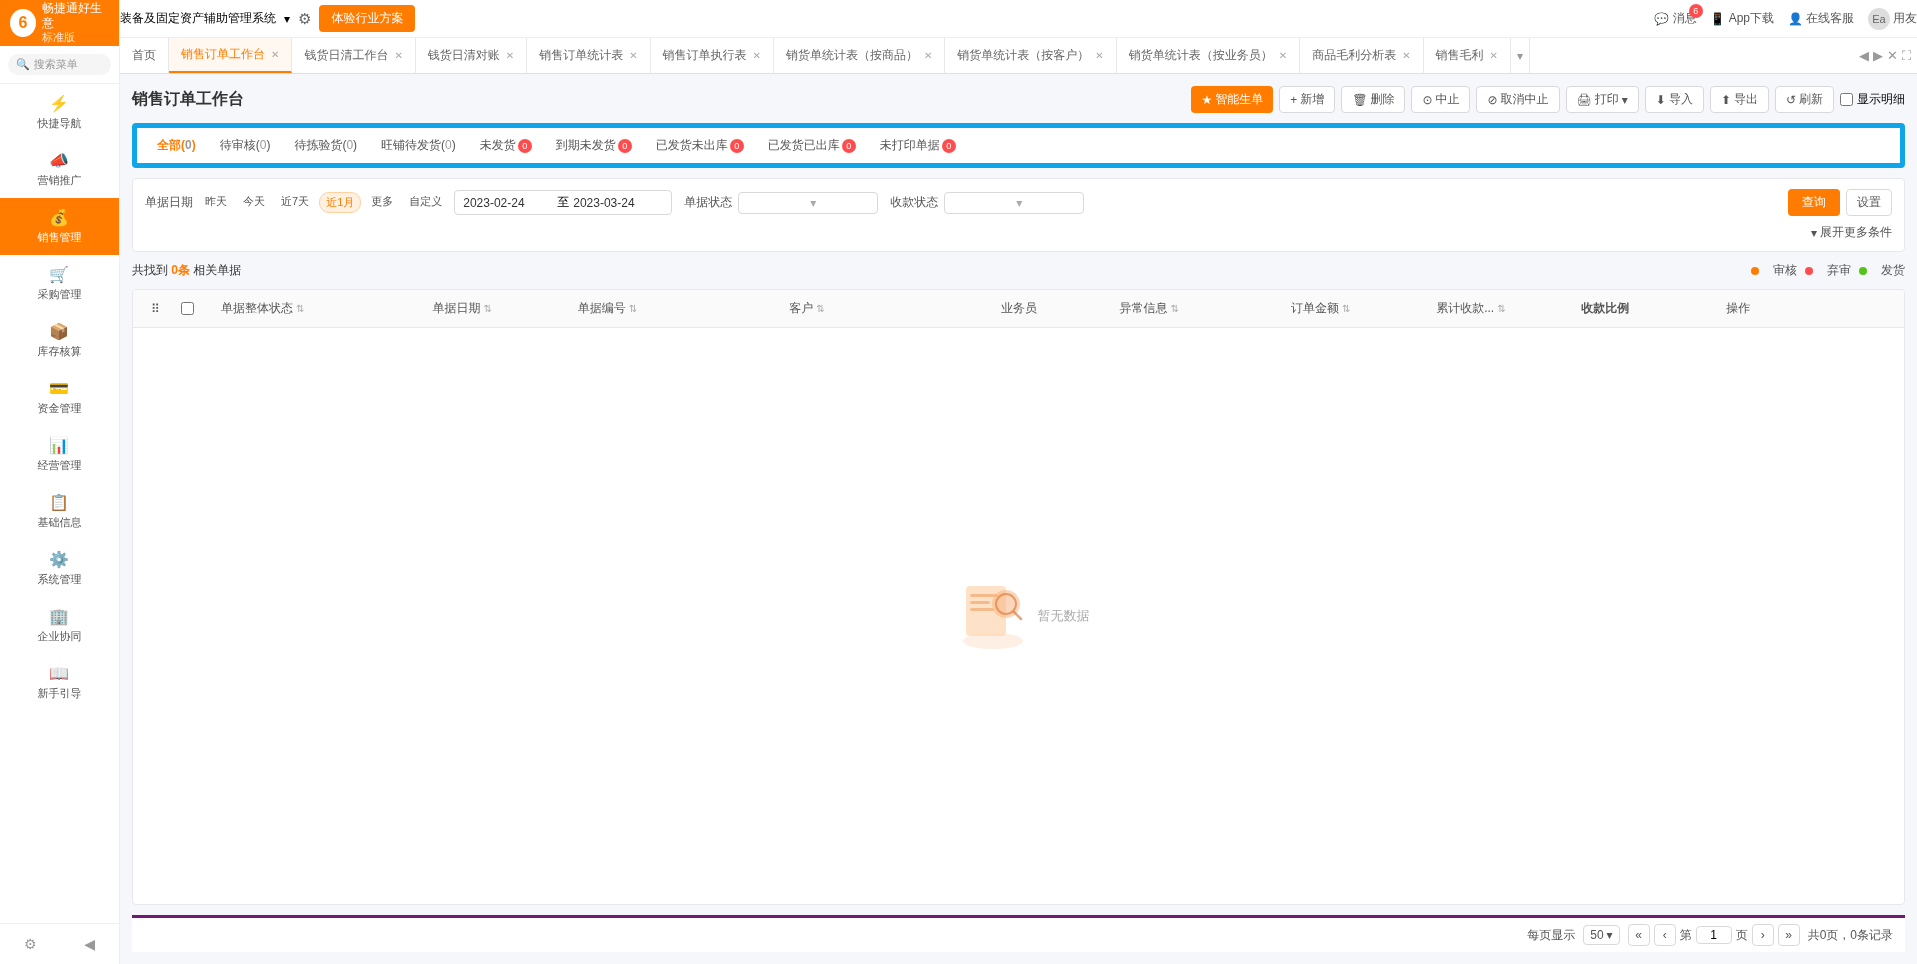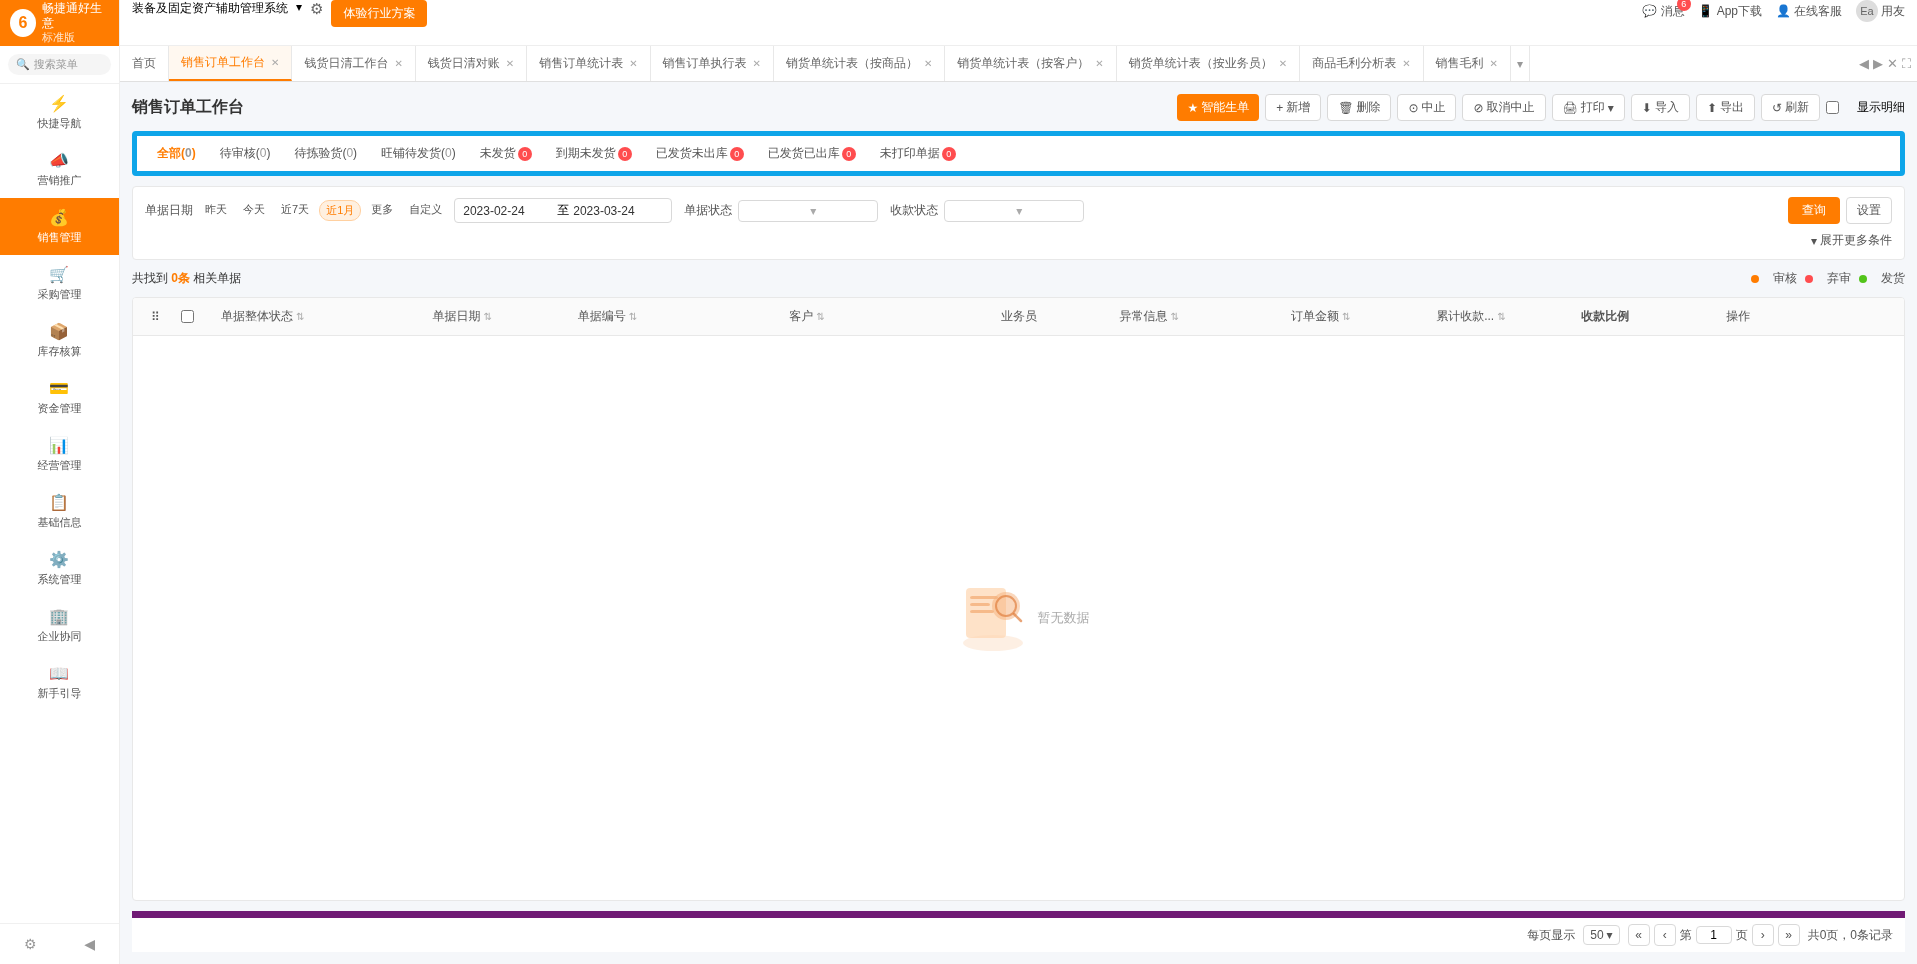--- a/index.html
+++ b/index.html
@@ -63,26 +63,26 @@
     
     #main {
       flex: 1;
       display: flex;
       flex-direction: column;
       overflow: hidden;
     }
 
     
     #topbar {
-      height: 46px;
+      height: 38px;
       background: #fff;
       border-bottom: 1px solid #eee;
       display: flex;
-      align-items: flex-start;
-      padding: 0 12px;
+      align-items: center;
+      padding: 0 0;
       gap: 8px;
     }
     #topbar-settings { color: #666; cursor: pointer; font-size: 15px; }
     #topbar-solution {
       background: #ff7c00; color: #fff; border: none;
       padding: 5px 12px; border-radius: 4px; cursor: pointer; font-size: 12px;
     }
     #topbar-right { display: flex; align-items: center; gap: 14px; color: #555; font-size: 12px; }
     .topbar-btn { display: flex; align-items: center; gap: 3px; cursor: pointer; position: relative; }
     .badge {
@@ -293,21 +293,21 @@
     }
     .empty-icon {
       width: 90px; height: 90px;
       margin-bottom: 10px;
     }
     .empty-text { font-size: 13px; color: #aaa; }
 
     
     #pagination {
       background: #fff;
-      border-top: 7px solid #701a75;
+      border-top: 3px solid #701a75;
       display: flex;
       align-items: center;
       justify-content: flex-end;
       padding: 6px 12px;
       gap: 8px;
       font-size: 12px;
       color: #555;
     }
     .page-size-select {
       display: flex; align-items: center; gap: 3px;
@@ -515,21 +515,21 @@
           <span>导入</span>
         </button>
         <button class="btn-default">
           <span>⬆</span>
           <span>导出</span>
         </button>
         <button class="btn-default">
           <span>↺</span>
           <span>刷新</span>
         </button>
-        <label style="display:flex;gap:18px;cursor:pointer;">
+        <label style="display:flex;gap:4px;cursor:pointer;">
           <input type="checkbox" style="">
           <span>显示明细</span>
         </label>
       </div>
     </div>
 
     <div id="filter-tabs">
       <span class="filter-tab active">全部(<span class="count-zero">0</span>)</span>
       <span class="filter-tab">待审核(<span class="count-zero">0</span>)</span>
       <span class="filter-tab">待拣验货(<span class="count-zero">0</span>)</span>

